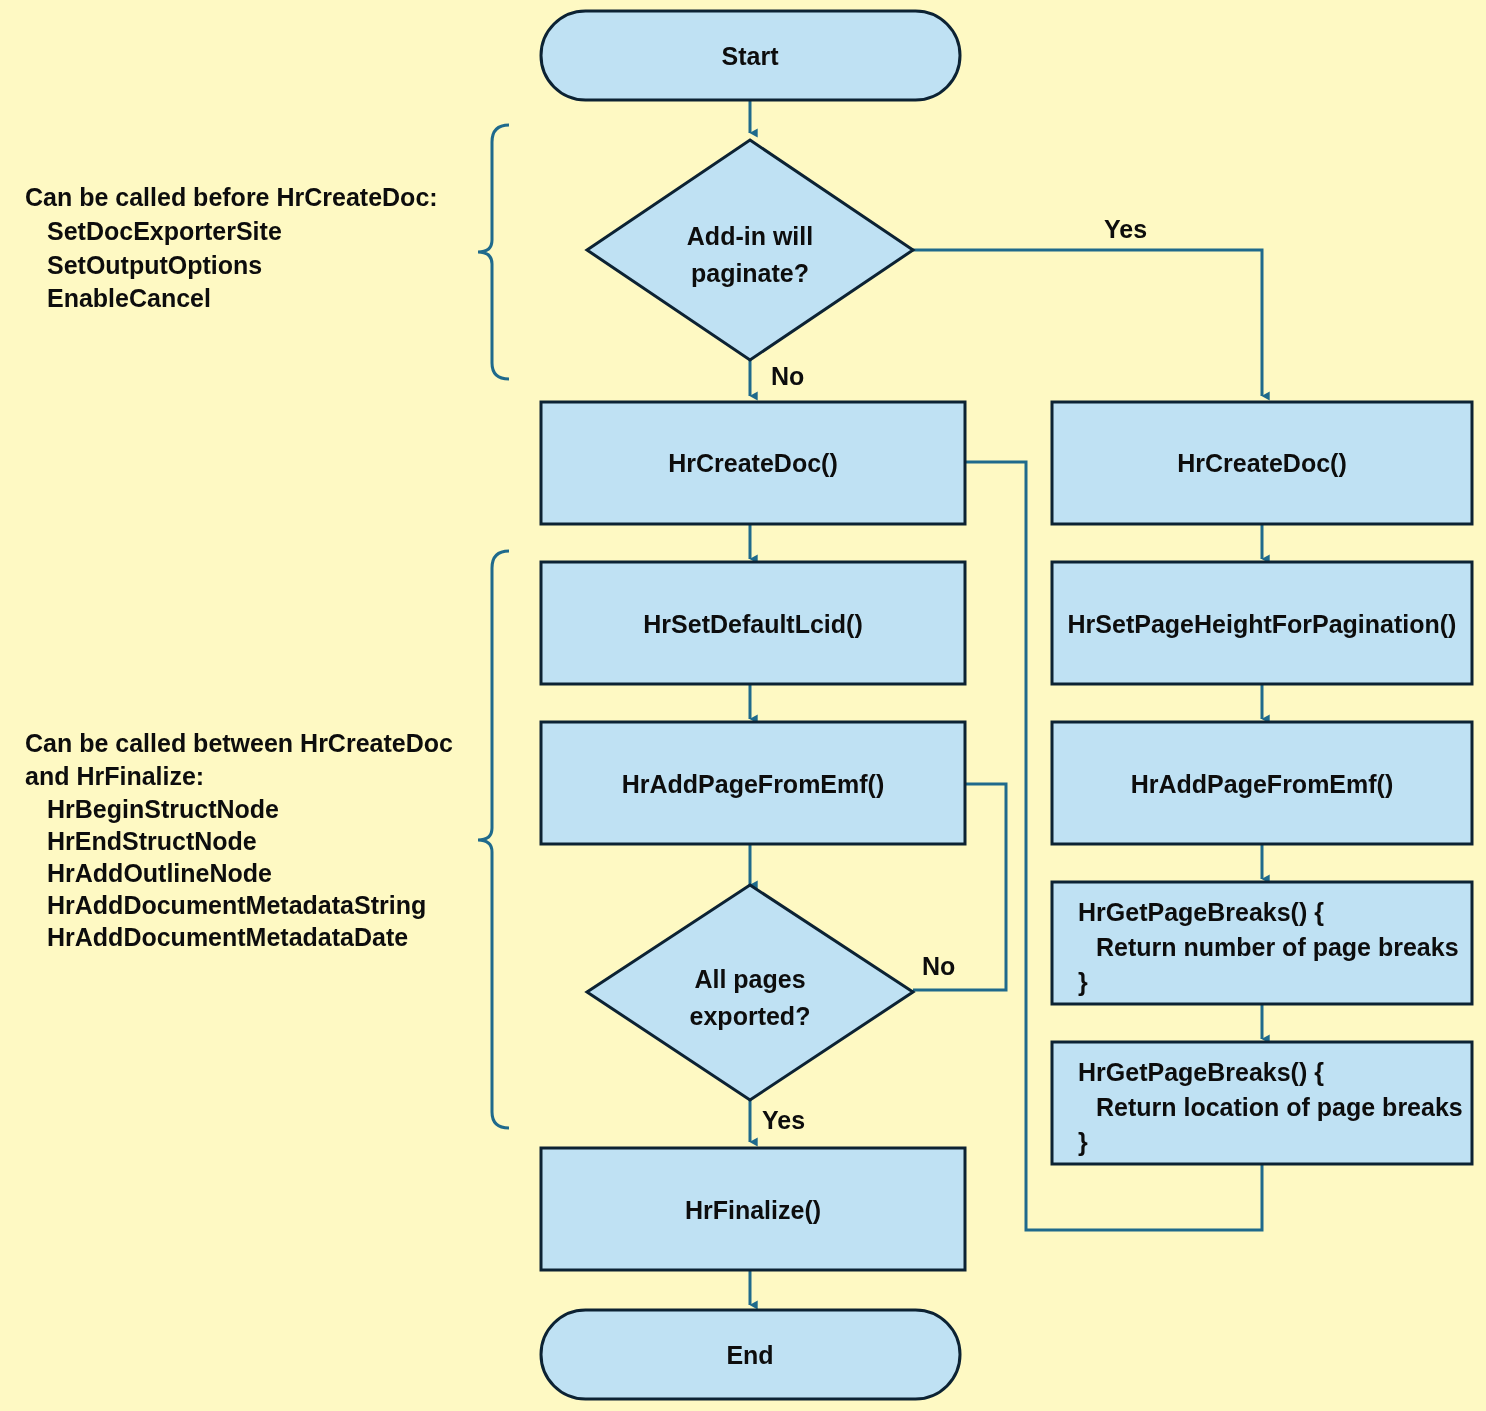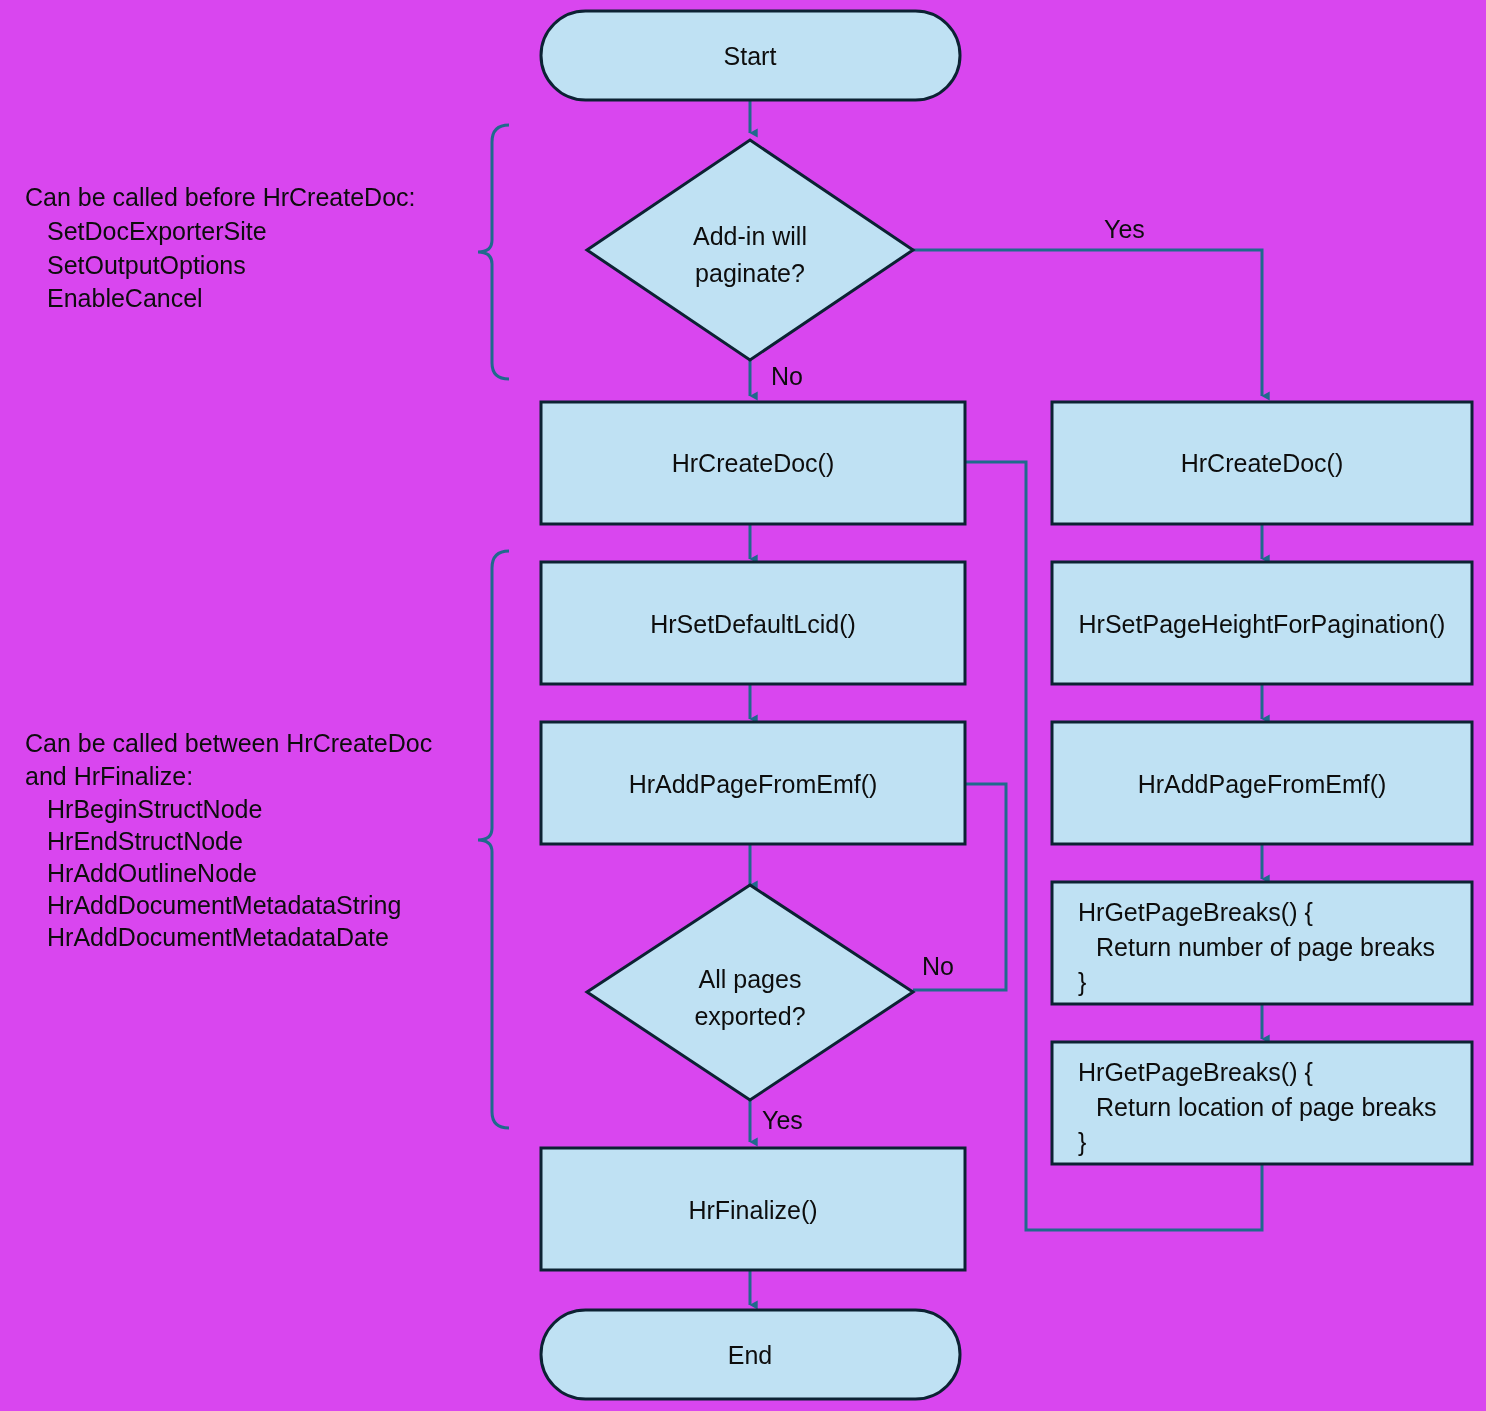--- a/index.html
+++ b/index.html
@@ -7,22 +7,23 @@
     padding: 0;
     background: #ffffff;
   }
   body {
     font-family: "Liberation Sans", sans-serif;
   }
   #canvas {
     position: relative;
     width: 1486px;
     height: 1411px;
-    background: #d946ef;
+    background: #fef9c3;
     overflow: hidden;
+    font-weight: bold;
   }
   svg#diagram {
     position: absolute;
     left: 0;
     top: 0;
     width: 1486px;
     height: 1411px;
   }
   .node-label {
     font-family: "Liberation Sans", sans-serif;

